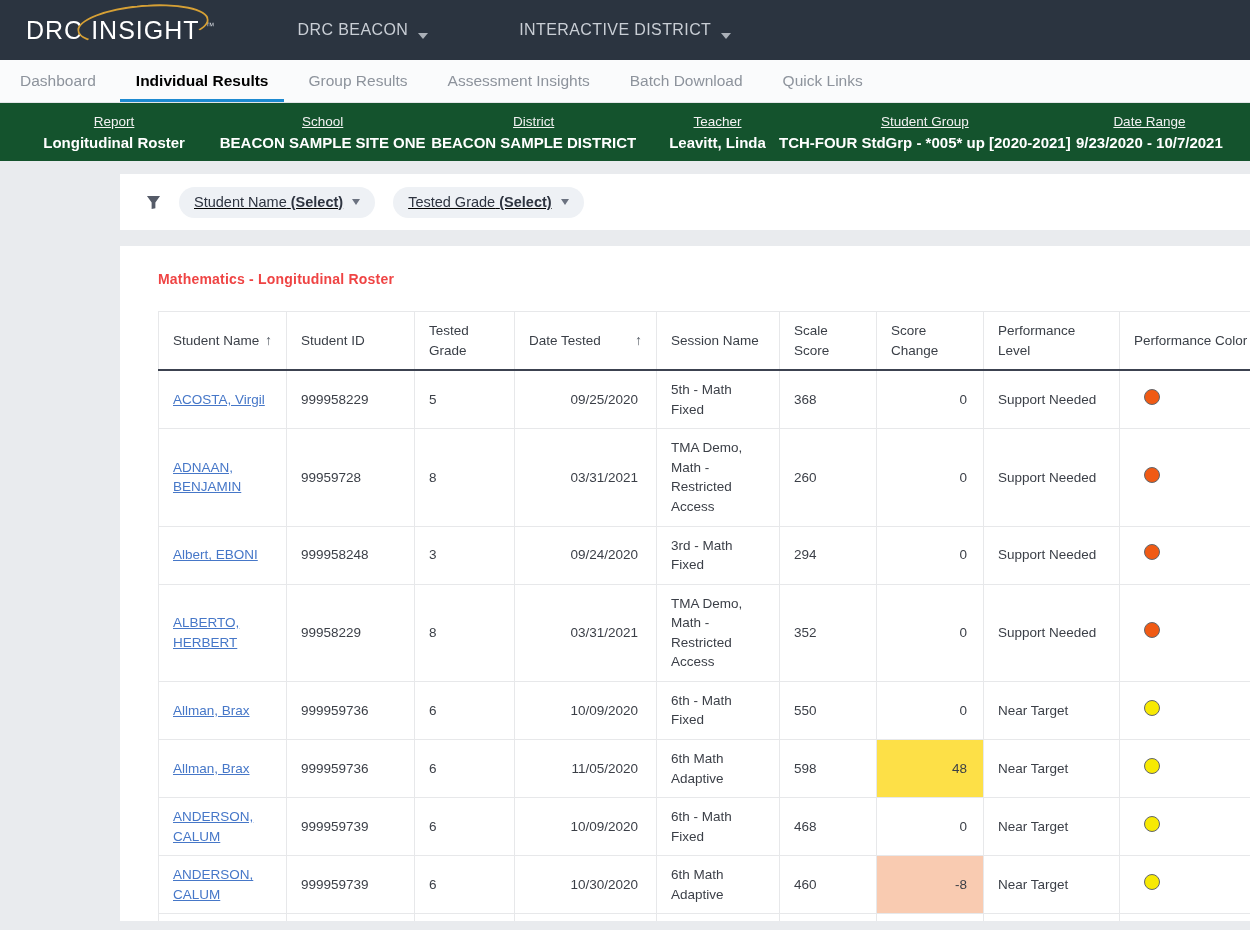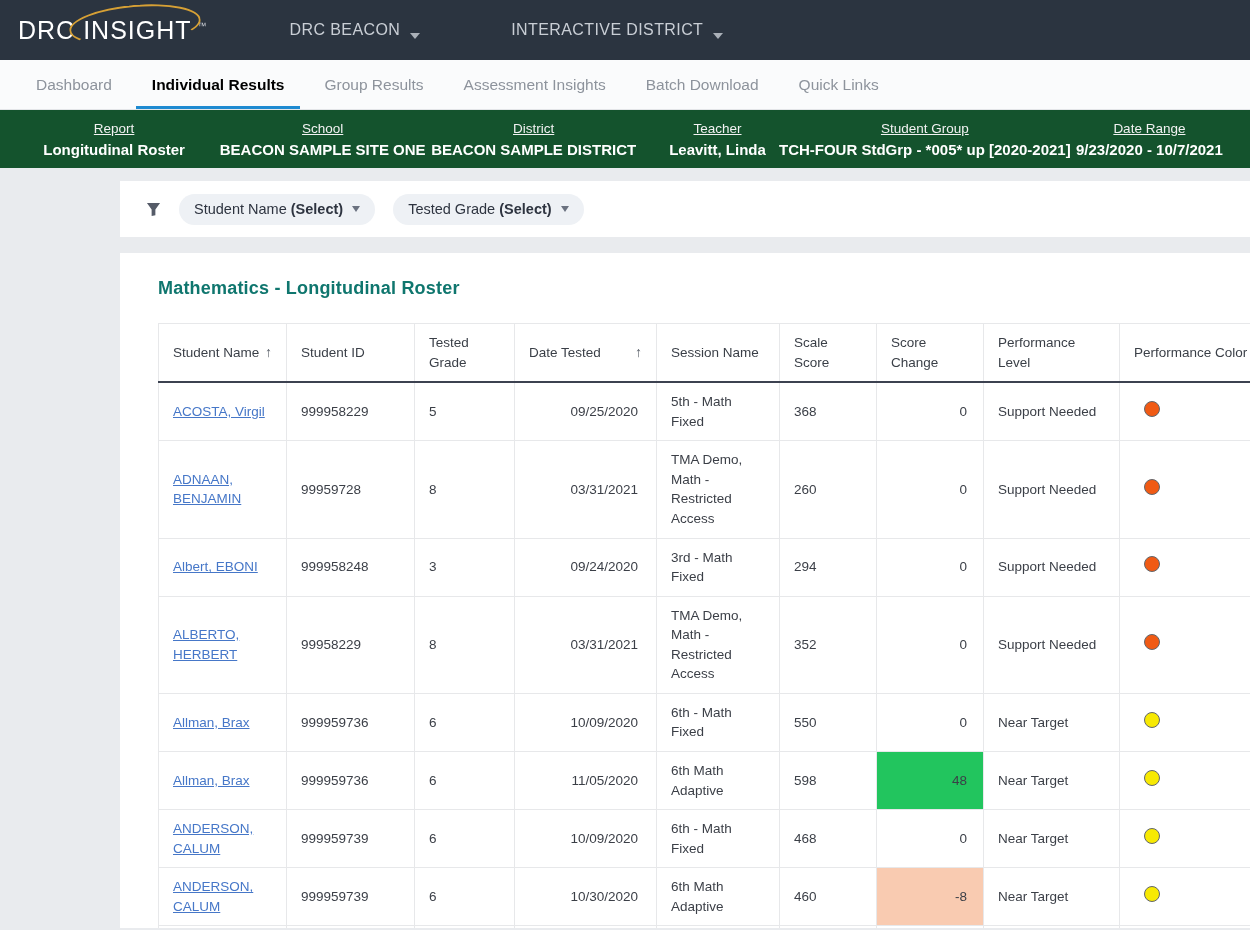--- a/index.html
+++ b/index.html
@@ -1,78 +1,78 @@
 <!DOCTYPE html>
 <html><head>
 <meta charset="utf-8">
 <style>
   * { margin:0; padding:0; box-sizing:border-box; }
   html,body { width:1250px; height:930px; overflow:hidden; background:#e9ebee;
     font-family:"Liberation Sans","DejaVu Sans",sans-serif; }
 
   
-  .topbar { height:60px; background:#2b3440; display:flex; align-items:center; padding:0 18px; }
+  .topbar { height:60px; background:#2b3440; display:flex; align-items:center; padding:0 26px; }
   .logo { display:flex; align-items:baseline; color:#fff; cursor:pointer; margin-right:38px; }
   .logo-drc { font-size:25px; font-weight:400; letter-spacing:1px; color:#fff; }
   .logo-insight-wrap { position:relative; display:inline-block; margin-left:2px; padding:2px 6px; }
   .logo-insight { font-size:25px; font-weight:400; letter-spacing:1px; color:#fff; position:relative; z-index:2; }
   .swoosh { position:absolute; left:-8px; right:-4px; top:-9px; bottom:2px;
     border:2.5px solid #d6a035; border-radius:50%; transform:rotate(-5deg);
     border-bottom-color:transparent; z-index:1; }
   .logo-tm { font-size:9px; color:#cfd3d8; position:relative; top:-10px; }
   .topmenu { display:flex; align-items:flex-end; gap:10px; color:#c9ced5; font-size:16px;
     letter-spacing:.4px; margin-right:46px; cursor:pointer;margin-left:45px; }
   .caret-dn { width:0; height:0; border-left:5px solid transparent; border-right:5px solid transparent;
     border-top:6px solid #aab0b8; display:inline-block; }
 
   
-  .tabbar { height:50px; background:#fafbfc; display:flex; align-items:stretch; padding-left:16px;
+  .tabbar { height:43px; background:#fafbfc; display:flex; align-items:stretch; padding-left:0;
     border-bottom:1px solid #e3e5e8; }
   .tab { display:flex; align-items:center; padding:0 20px; font-size:15.5px; color:#8d939c;
     cursor:pointer; position:relative; }
   .tab.active { color:#000000; font-weight:700; }
   .tab.active::after { content:""; position:absolute; left:4px; right:4px; bottom:0; height:3px;
     background:#1d8ad1; }
 
   
   .crumbbar { height:58px; background:#14532d; display:flex; align-items:center; padding:0 8px; }
   .crumb { display:flex; flex-direction:column; align-items:center; justify-content:center; gap:5px; }
   .crumb:nth-child(1){width:17.2%;} .crumb:nth-child(2){width:16.6%;} .crumb:nth-child(3){width:17.6%;}
   .crumb:nth-child(4){width:12.2%;} .crumb:nth-child(5){width:21.4%;} .crumb:nth-child(6){width:15.0%;}
   .crumb-label { color:#f2f2f2; font-size:13.5px; text-decoration:underline; cursor:pointer; }
   .crumb-value { color:#fff; font-size:15px; font-weight:700; white-space:nowrap; }
 
   
   .page { padding:13px 0 0 120px; }
   .filter-card { background:#fff; height:56px; display:flex; align-items:center; gap:18px;
-    padding:0 26px; }
+    padding:0 26px;text-decoration:underline; }
   .funnel { width:15px; height:15px; cursor:pointer; }
   .pill { background:#eef1f5; border-radius:16px; height:31px; display:flex; align-items:center;
     gap:9px; padding:0 15px; font-size:14.5px; color:#2e3440; cursor:pointer; }
   .pill b { font-weight:700; }
   .pill .caret-dn { border-top-color:#6b7280; border-left-width:4.5px; border-right-width:4.5px; }
 
   .table-card { background:#fff; margin-top:16px; padding:25px 0 0 38px; height:675px; overflow:hidden; }
-  .report-title { font-size:18px; font-weight:700; color:#0f766e; margin-bottom:24px; letter-spacing:.2px; }
+  .report-title { font-size:14px; font-weight:700; color:#ef4444; margin-bottom:24px; letter-spacing:.2px; }
 
   
   .table-wrap { width:1092px; overflow:hidden; }
   table { border-collapse:collapse; table-layout:fixed; width:1160px; font-size:13.5px; color:#3b3f47; }
   col.c0{width:128px;} col.c1{width:128px;} col.c2{width:100px;} col.c3{width:142px;}
   col.c4{width:123px;} col.c5{width:97px;} col.c6{width:107px;} col.c7{width:136px;} col.c8{width:199px;}
   th, td { border:1px solid #e7e8ea; padding:9px 14px; text-align:left; vertical-align:middle;
     line-height:1.45; }
   thead th { font-weight:400; color:#3a3f47; height:58px; border-bottom:2px solid #3c4250;
     background:#fff; }
   .th-flex { display:flex; align-items:center; justify-content:space-between; }
   .sort-asc { color:#555b64; font-size:14px; cursor:pointer; padding-left:4px; }
   td.date { text-align:right; padding-right:18px; }
   a.stu-link { color:#4677c8; text-decoration:underline; cursor:pointer;text-align:right; }
   td.chg { text-align:right; padding-right:16px; }
-  td.chg-positive { background:#22c55e; }
+  td.chg-positive { background:#fde047; }
   td.chg-negative { background:#f9cbb1; }
   .dot { width:16px; height:16px; border-radius:50%; border:1.6px solid #62666c; display:inline-block; }
   .dot-orange { background:#f05a14; }
   .dot-yellow { background:#f7e903; }
   td.color-cell { padding-left:24px; }
 </style>
 </head>
 <body>
 
 <div class="topbar">

